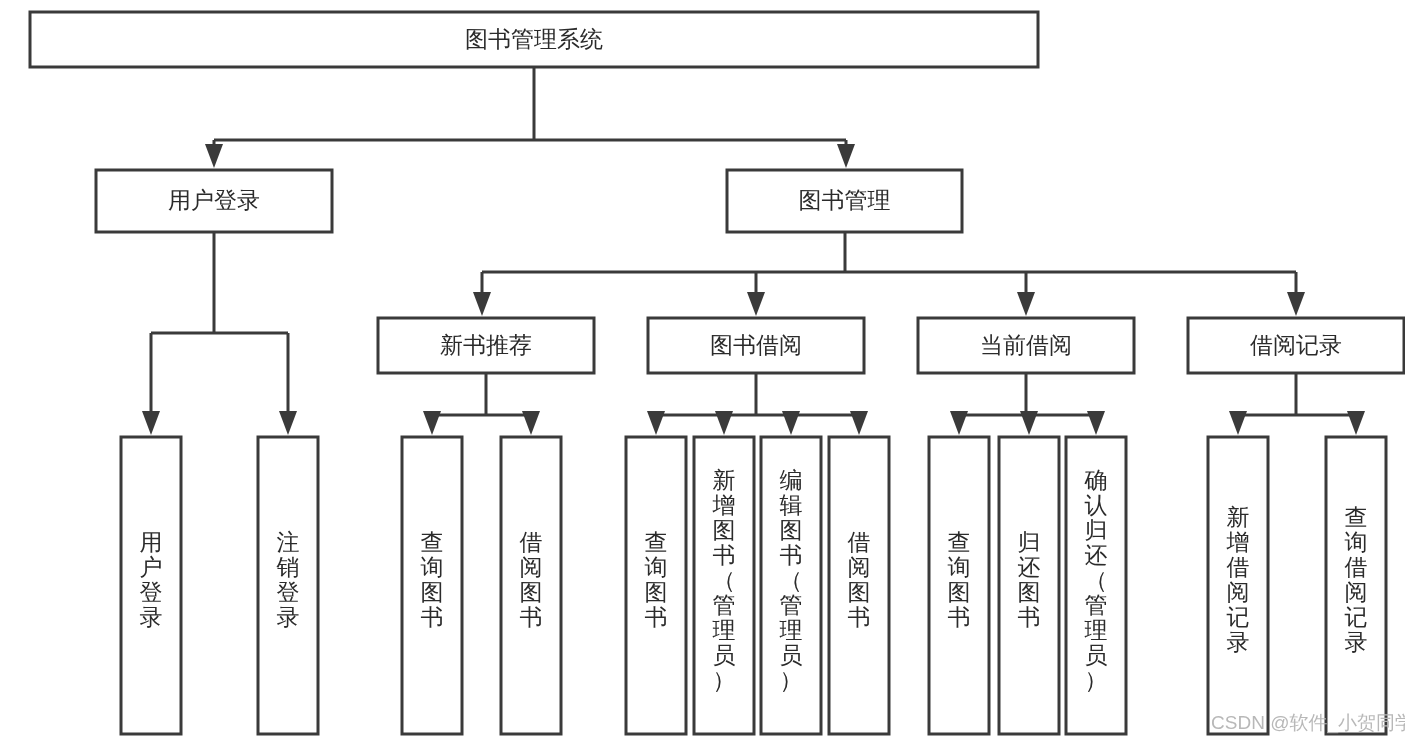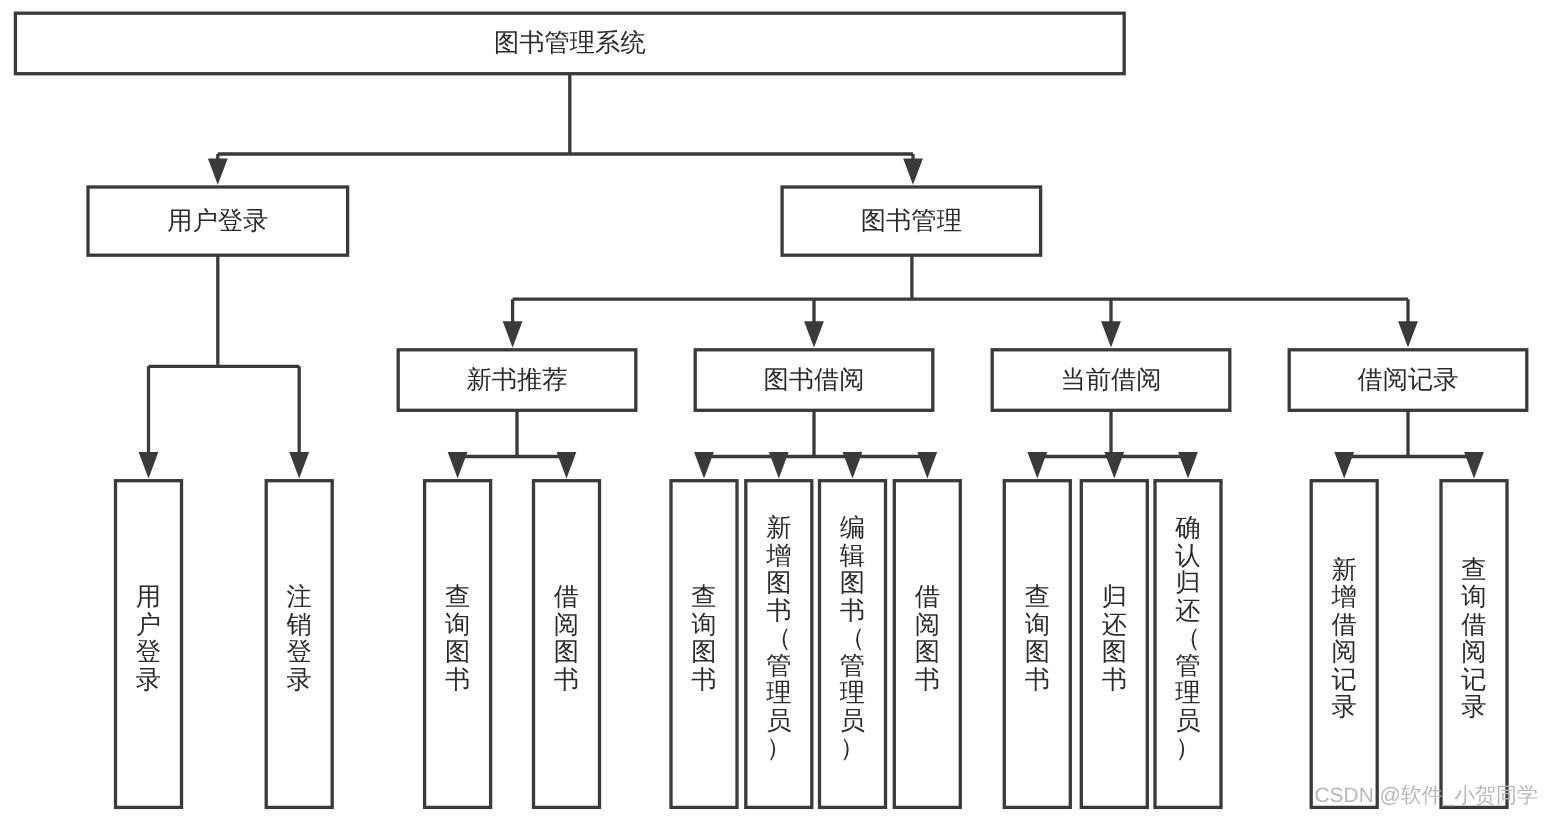--- a/index.html
+++ b/index.html
@@ -9,21 +9,21 @@
   }
   body {
     width: 1405px;
     height: 747px;
     position: relative;
     font-family: "Liberation Sans", "DejaVu Sans", sans-serif;
     overflow: hidden;
   }
   #diagram-root {
     position: absolute;
-    left: 0;
+    left: 16px;
     top: 0;
     width: 1224px;
     height: 747px;
   }
   .node-box {
     fill: #ffffff;
     stroke: #3a3a3a;
     stroke-width: 3;
   }
   .node-label {

